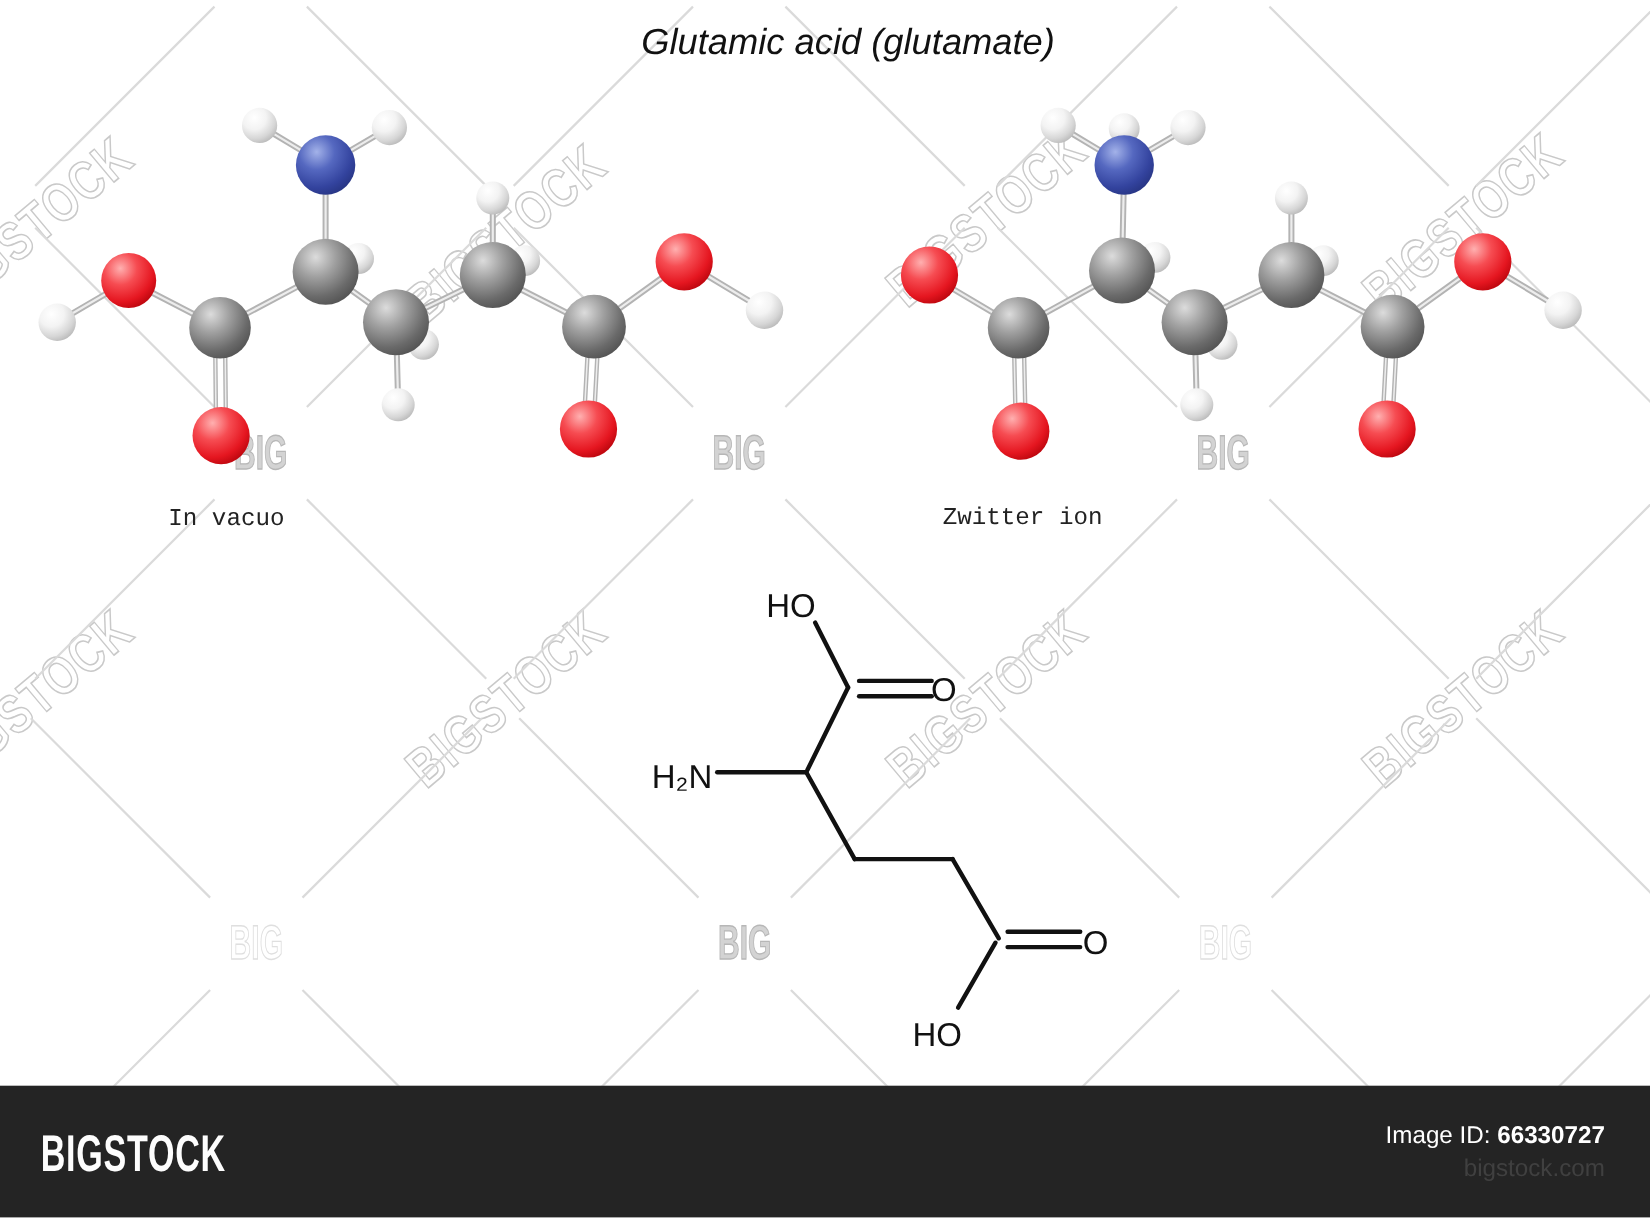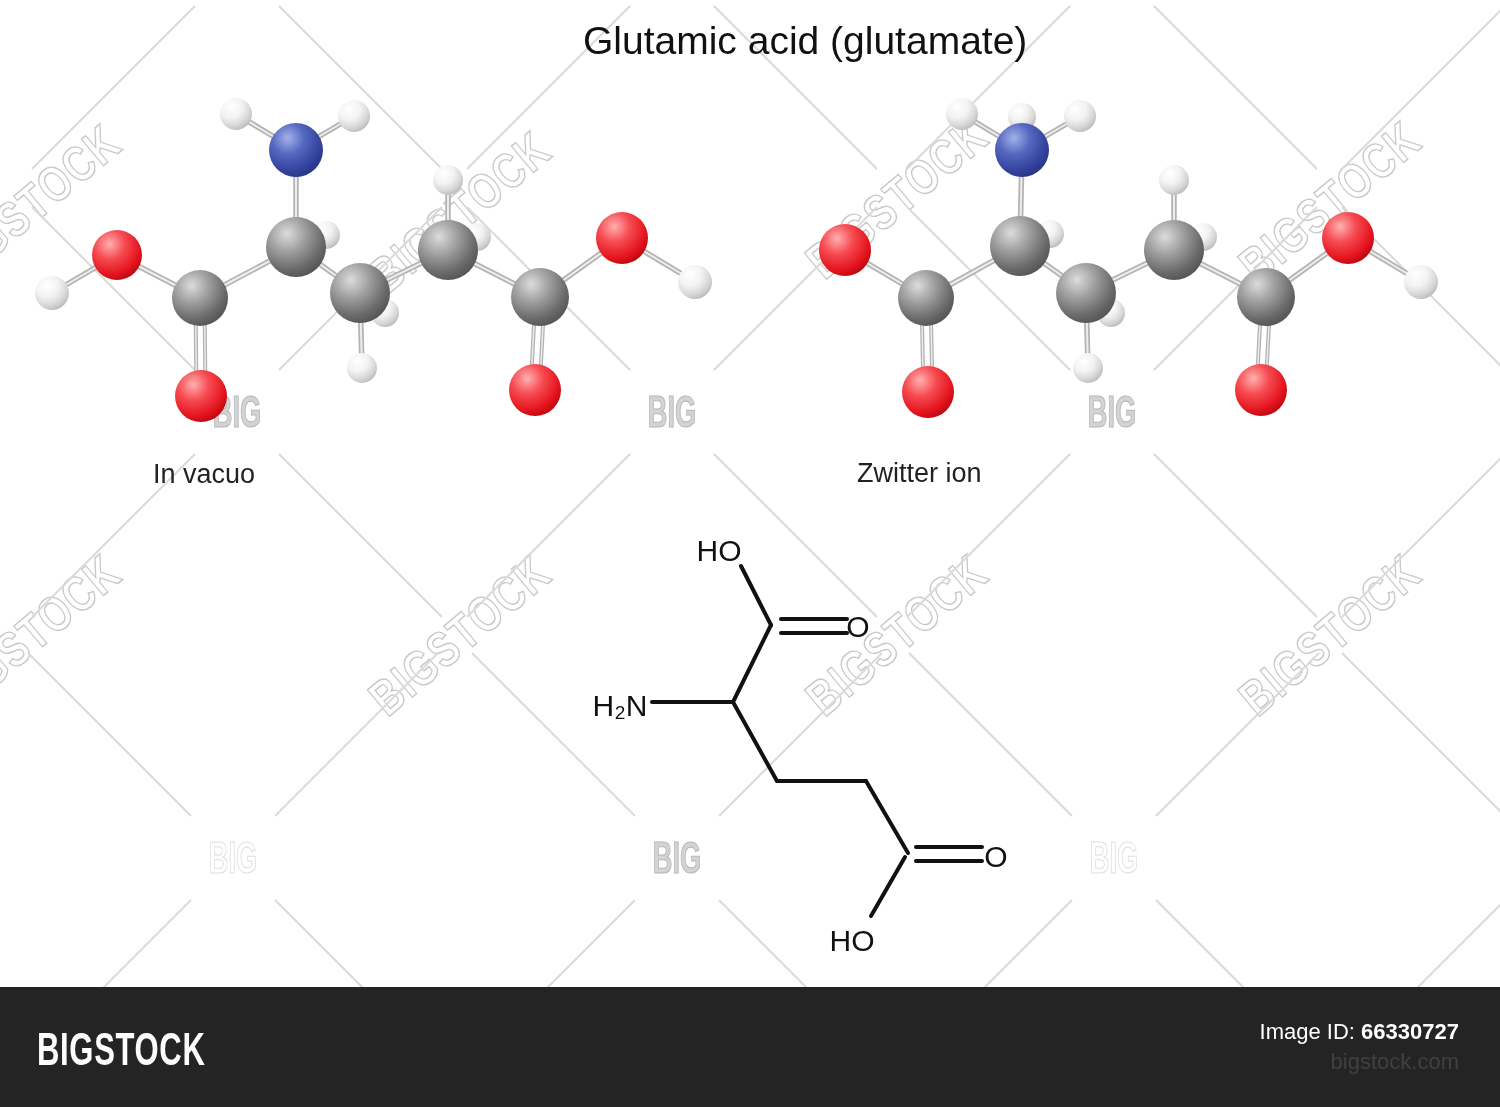--- a/index.html
+++ b/index.html
@@ -14,23 +14,23 @@
       transform:translate(-50%,-50%) rotate(-40deg) scaleX(0.78);opacity:.8;}
   .wm-big{position:absolute;white-space:nowrap;font-weight:700;font-size:44px;
       letter-spacing:0;transform:translate(-50%,-50%) scale(0.62,1);}
   .wm-big.solid{color:#c9c9c9;-webkit-text-stroke:1.2px #a6a6a6;opacity:.8;}
   .wm-big.outline{color:transparent;-webkit-text-stroke:1.2px #dcdcdc;opacity:.9;}
 
   
   #art{position:absolute;left:0;top:0;z-index:2;}
 
   
-  .page-title{position:absolute;left:583px;top:19px;font-size:39px;color:#111;
-      white-space:nowrap;z-index:3;}
-  .model-label{position:absolute;font-size:27px;color:#222;white-space:nowrap;z-index:3;}
+  .page-title{position:absolute;left:583px;top:19px;font-size:33px;color:#111;
+      white-space:nowrap;z-index:3;font-style:italic;}
+  .model-label{position:absolute;font-size:22px;color:#222;white-space:nowrap;z-index:3;font-family:Liberation Mono, monospace;}
   #label-left{left:153px;top:459px;}
   #label-right{left:857px;top:458px;}
 
   
   .footer{position:absolute;left:0;top:987px;width:1500px;height:120px;z-index:5;}
   .footer-logo{position:absolute;left:37px;top:1021px;z-index:6;color:#fdfdfd;
       font-size:47px;font-weight:700;letter-spacing:1px;white-space:nowrap;
       transform:scaleX(0.66);transform-origin:left top;}
   .footer-right{position:absolute;right:41px;z-index:6;color:#fff;font-size:22px;
       text-align:left;white-space:nowrap;}

